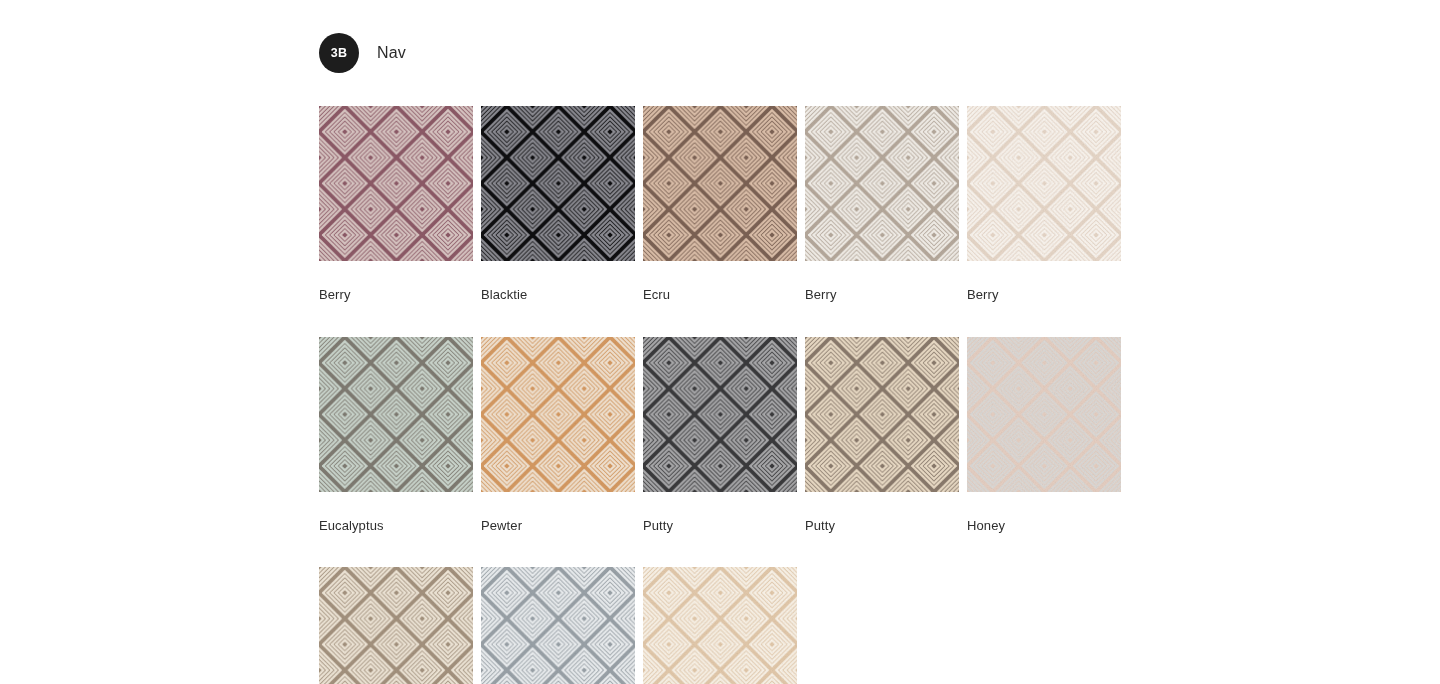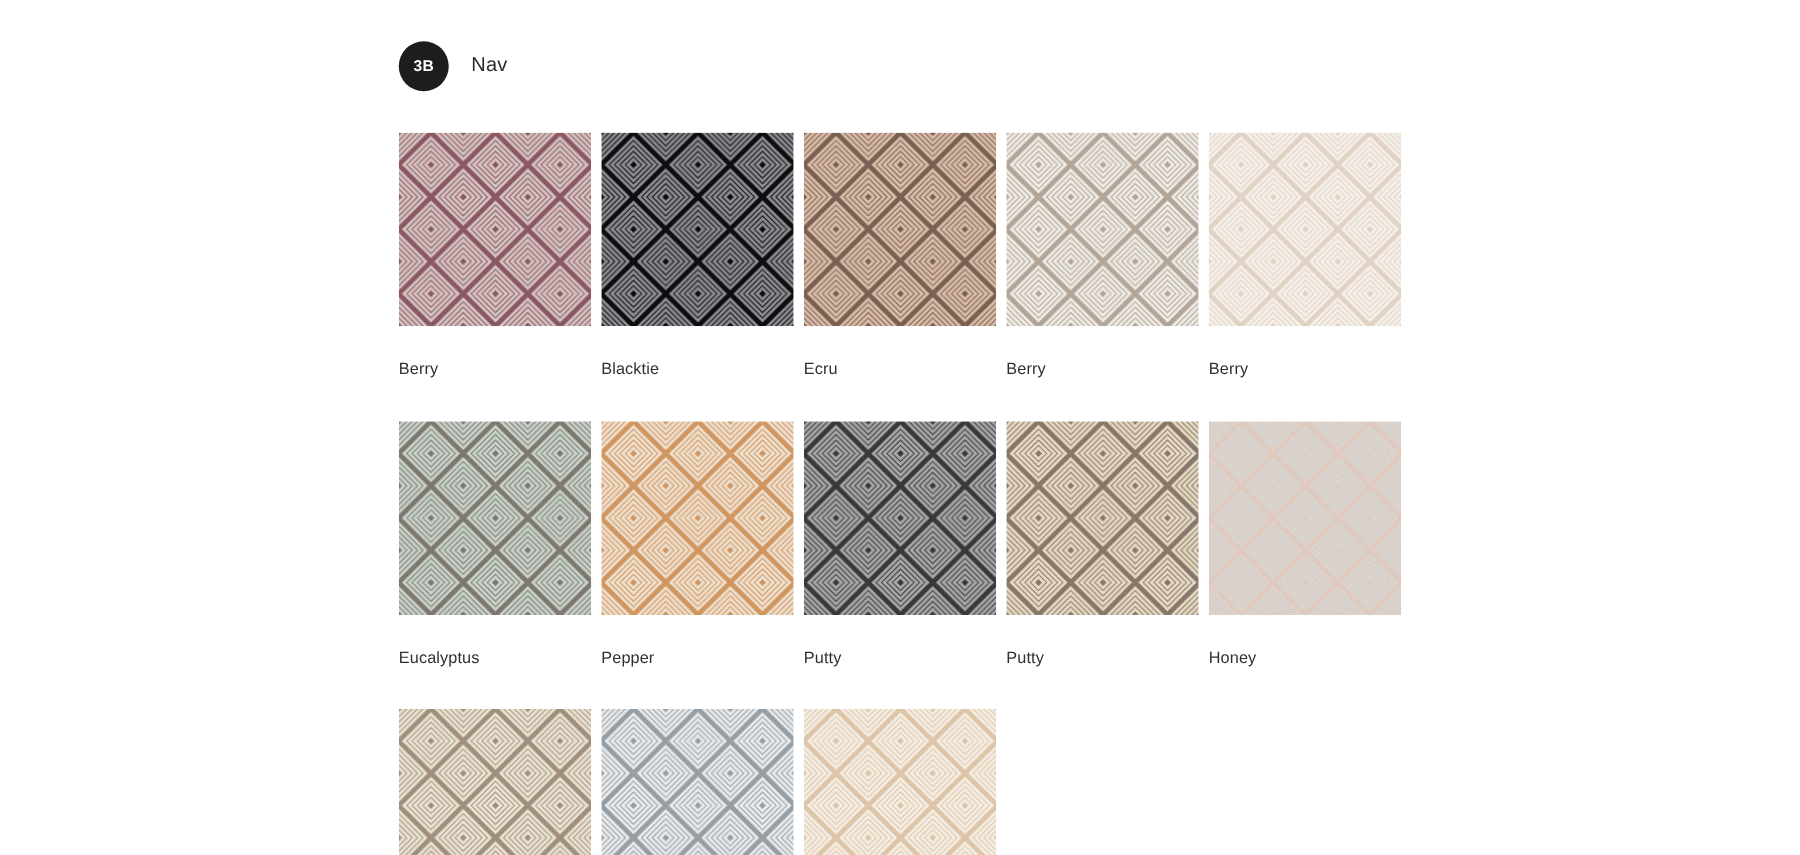--- a/index.html
+++ b/index.html
@@ -439,21 +439,21 @@
         <feColorMatrix type="saturate" values="0"></feColorMatrix>
         <feComponentTransfer>
                   <feFuncA type="linear" slope="0.30"></feFuncA>
                 </feComponentTransfer>
       </filter>
     </defs>
     <rect width="154" height="155" fill="url(#maze6)"></rect>
     <rect width="154" height="155" filter="url(#grain6)" opacity="0.55" style="mix-blend-mode:multiply"></rect>
   </svg>
         </div>
-        <div class="swatch-label">Pepper</div>
+        <div class="swatch-label">Pewter</div>
       </div>
       <div class="swatch-cell">
         <div class="swatch-tile">
   <svg viewBox="0 0 154 155" preserveAspectRatio="none" aria-hidden="true">
     <defs>
       <pattern id="maze7" width="51.599999999999994" height="51.599999999999994" patternUnits="userSpaceOnUse">
         <rect width="51.599999999999994" height="51.599999999999994" fill="#3a3a3c"></rect>
         <path d="M 21.499999999999996 25.799999999999997 L 25.799999999999997 21.499999999999996 L 30.099999999999998 25.799999999999997" fill="none" stroke="#a9a9ab" stroke-width="2.2359999999999998" stroke-linecap="square"></path>
                 <path d="M 21.499999999999996 25.799999999999997 L 25.799999999999997 30.099999999999998 L 30.099999999999998 25.799999999999997" fill="none" stroke="#a9a9ab" stroke-width="2.2359999999999998" stroke-linecap="square"></path>
                 <path d="M 17.199999999999996 25.799999999999997 L 25.799999999999997 17.199999999999996 L 34.4 25.799999999999997" fill="none" stroke="#a9a9ab" stroke-width="2.2359999999999998" stroke-linecap="square"></path>

